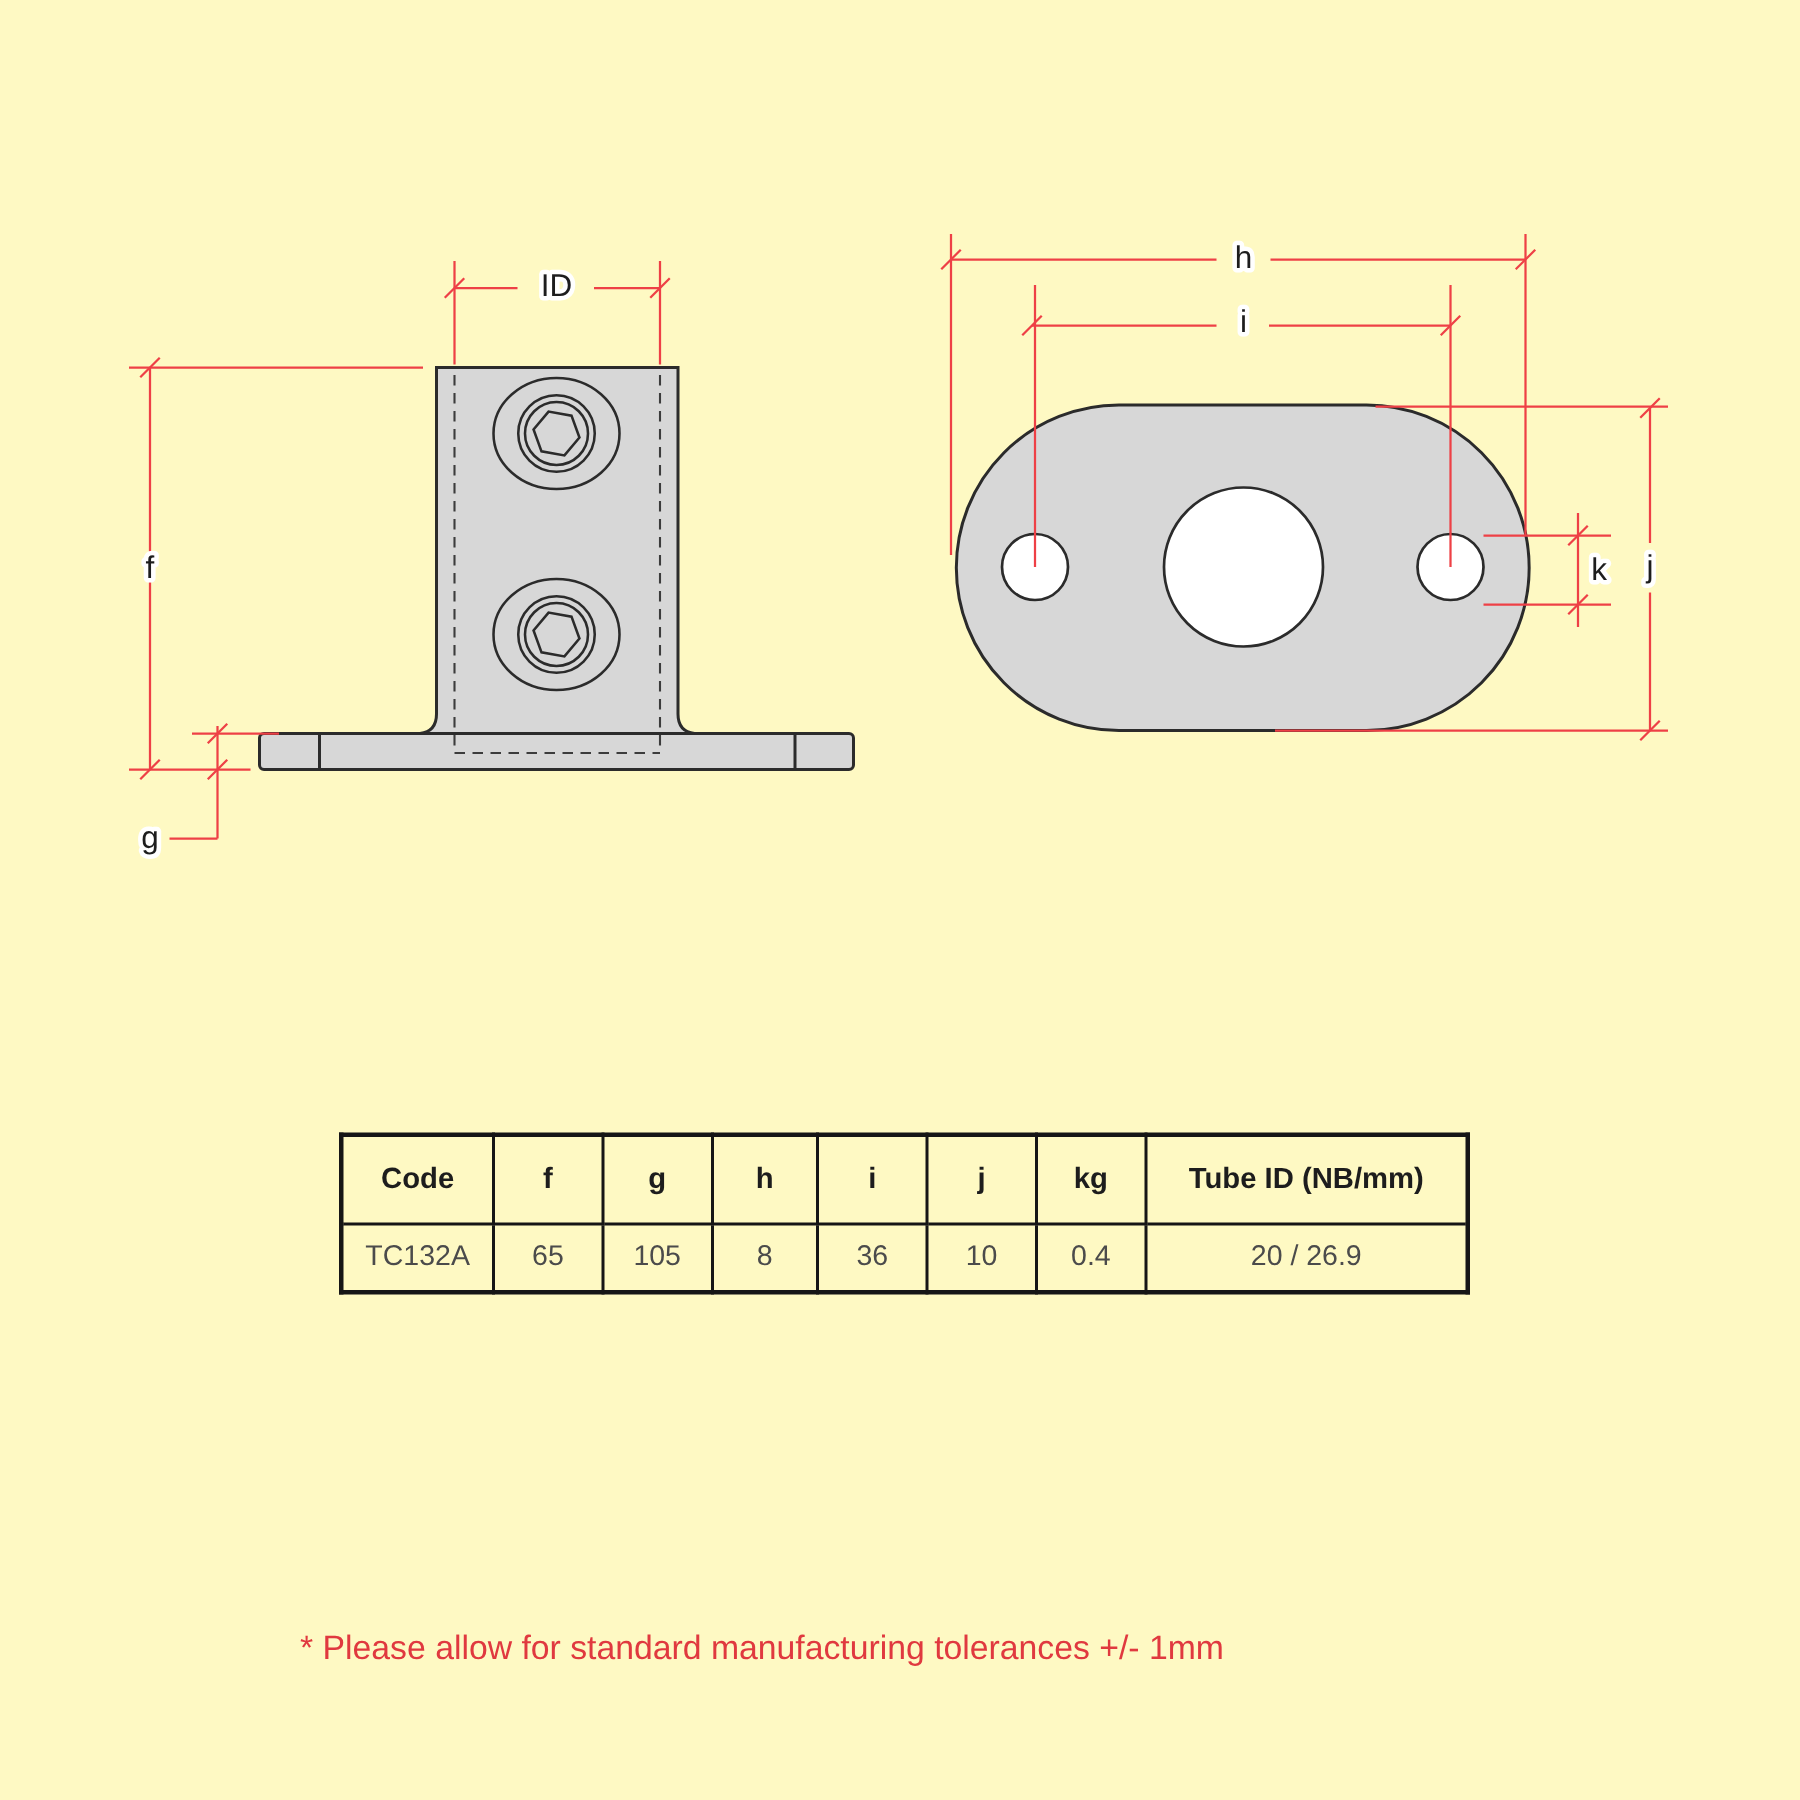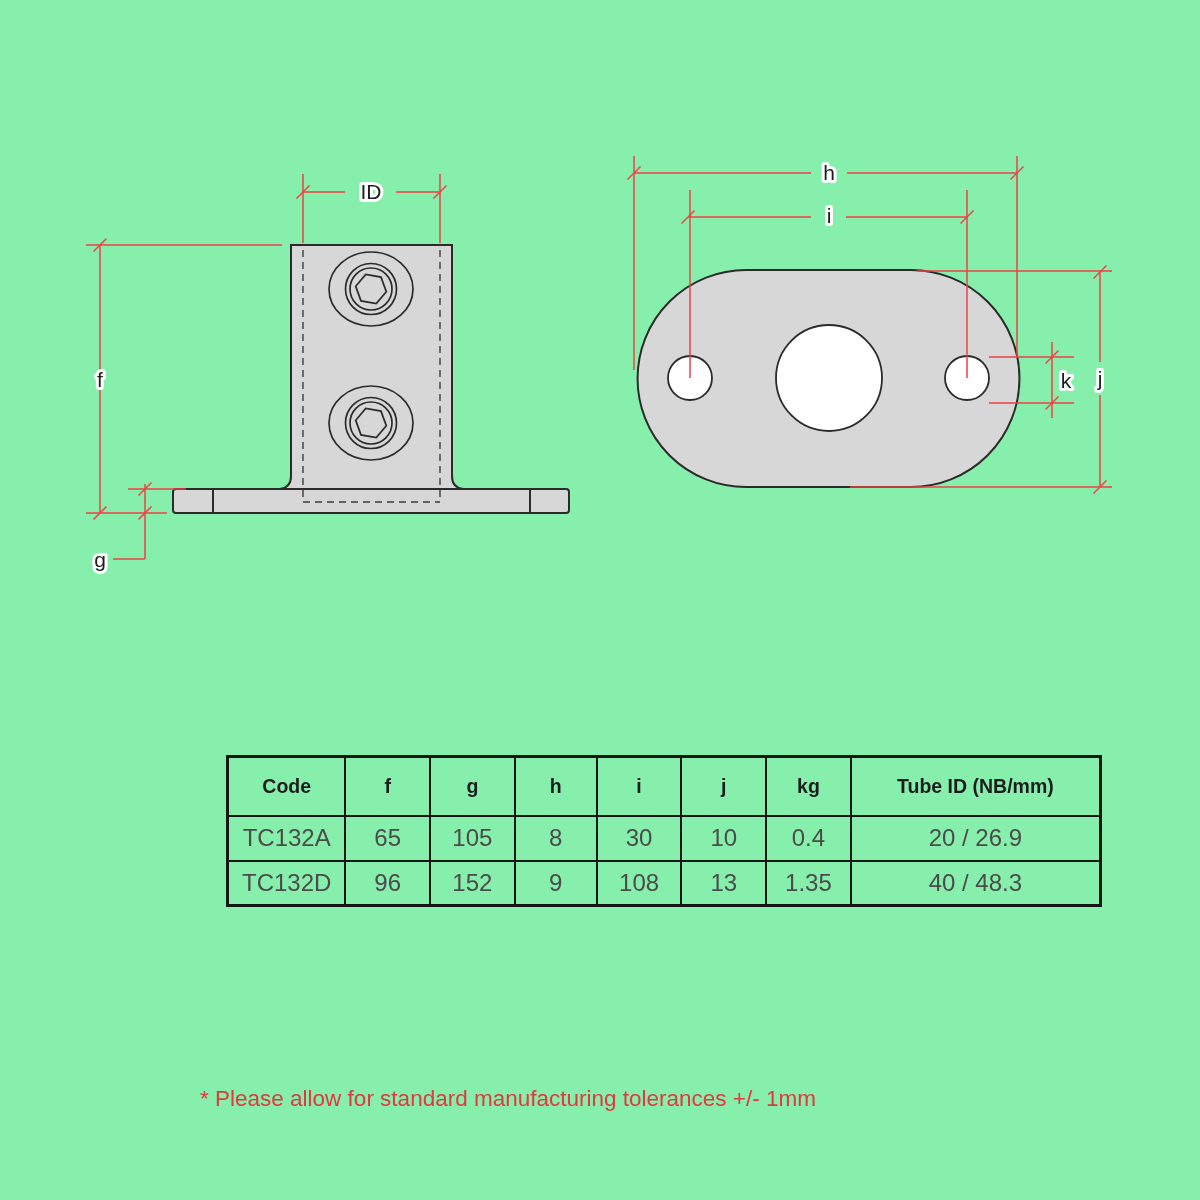--- a/index.html
+++ b/index.html
@@ -1,43 +1,43 @@
 <!DOCTYPE html>
 <html style="--red: #ee4046; --note-red: #e0393f; --fill-gray: #d7d7d7; --outline-dark: #2b2b2b; --text-black: #1d1d1d; --value-gray: #4b4b4b;"><head>
 <meta charset="utf-8">
 <style>
   :root{
     --red:#ee4046; --note-red:#e0393f; --fill-gray:#d7d7d7;
     --outline-dark:#2b2b2b; --text-black:#1d1d1d; --value-gray:#4b4b4b;
   }
   html,body{margin:0;padding:0;background:#fff;}
   .stage{
-    position:relative;width:1200px;height:1200px;background:#86efac;overflow:hidden;
+    position:relative;width:1200px;height:1200px;background:#fef9c3;overflow:hidden;
     font-family:"Liberation Sans",sans-serif;
   }
   svg.drawing{position:absolute;left:0;top:0;width:1200px;height:1200px;}
 
   
   .solid{fill:var(--fill-gray);stroke:var(--outline-dark);stroke-width:2;}
   .ln{fill:none;stroke:var(--outline-dark);stroke-width:2;}
   .ring{fill:none;stroke:var(--outline-dark);stroke-width:1.7;}
   .hole{fill:#fff;stroke:var(--outline-dark);stroke-width:1.8;}
   .dash{fill:none;stroke:#3c3c3c;stroke-width:1.4;stroke-dasharray:7 5;}
   .rd{fill:none;stroke:var(--red);stroke-width:1.5;}
   .dimlabel{
     font-family:"Liberation Sans",sans-serif;font-size:21px;fill:var(--text-black);
     text-anchor:middle;paint-order:stroke fill;stroke:#fff;stroke-width:6px;stroke-linejoin:round;
   }
 
   
-  .spec-table{position:absolute;left:226px;top:755px;width:876px;}
+  .spec-table{position:absolute;left:226px;top:755px;width:754px;}
   .spec-table table{width:100%;border-collapse:collapse;table-layout:fixed;border:3px solid #161616;}
   .spec-table th,.spec-table td{border:2.6px solid #161616;text-align:center;vertical-align:middle;padding:0 4px;}
   .spec-table th{height:57px;font-size:19.5px;font-weight:bold;color:var(--text-black);}
-  .spec-table td{height:42.5px;font-size:24px;font-weight:normal;color:var(--value-gray);}
+  .spec-table td{height:42.5px;font-size:19px;font-weight:normal;color:var(--value-gray);}
 
   .note{
     position:absolute;left:0;top:1086px;width:1016px;text-align:center;
     font-size:22.5px;color:var(--note-red);
   }
 </style>
 </head>
 <body>
 
 <div class="stage">
@@ -172,34 +172,24 @@
             <th>kg</th>
             <th>Tube ID (NB/mm)</th>
           </tr>
         </thead>
       <tbody>
           <tr>
             <td>TC132A</td>
             <td>65</td>
             <td>105</td>
             <td>8</td>
-            <td>30</td>
+            <td>36</td>
             <td>10</td>
             <td>0.4</td>
             <td>20 / 26.9</td>
-          </tr>
-          <tr>
-            <td>TC132D</td>
-            <td>96</td>
-            <td>152</td>
-            <td>9</td>
-            <td>108</td>
-            <td>13</td>
-            <td>1.35</td>
-            <td>40 / 48.3</td>
           </tr>
         </tbody>
     </table>
   </div>
 
   <div class="note">* Please allow for standard manufacturing tolerances +/- 1mm</div>
 
 </div>
 
 </body></html>

